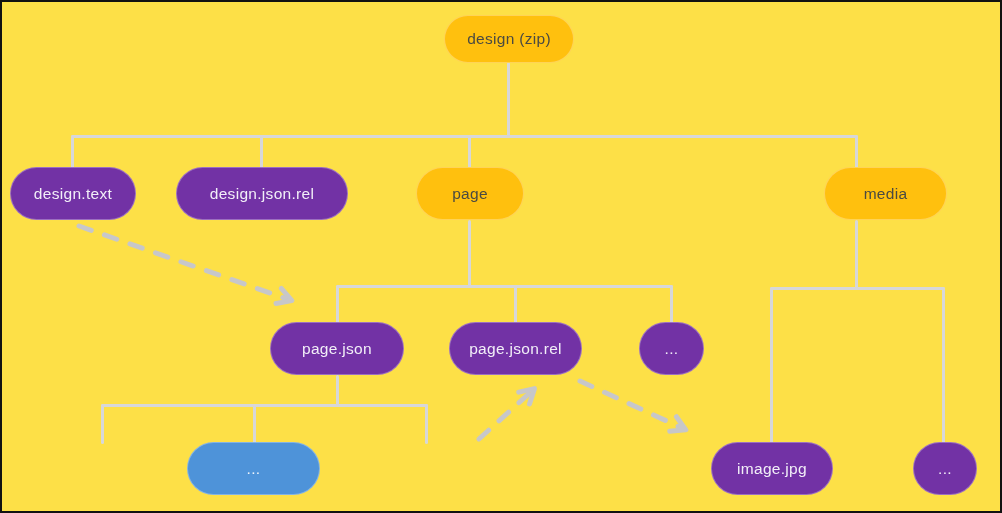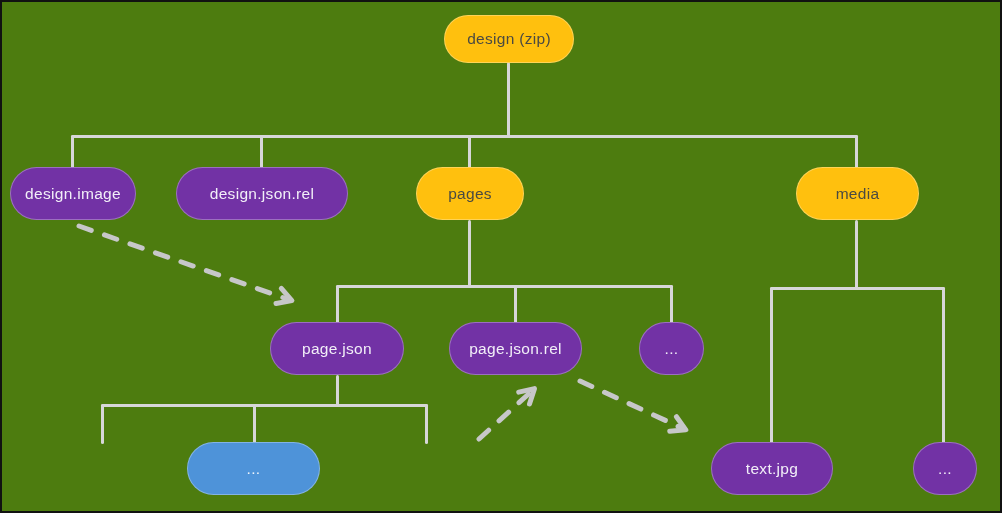--- a/index.html
+++ b/index.html
@@ -7,21 +7,21 @@
     padding: 0;
     background: #ffffff;
     font-family: "Liberation Sans", "DejaVu Sans", sans-serif;
   }
   .frame {
     position: relative;
     width: 1002px;
     height: 513px;
     box-sizing: border-box;
     border: 2px solid #111111;
-    background: #4d7c0f;
+    background: #fde047;
     overflow: hidden;
   }
   
   .line {
     position: absolute;
     background: #d7d7d8;
     border-radius: 2px;
   }
   
   .arrows {
@@ -92,46 +92,46 @@
     <line x1="77" y1="224" x2="288" y2="298" stroke="#c7c7c9" stroke-width="5" stroke-dasharray="13 14" stroke-linecap="round" marker-end="url(#chev)"></line>
     <line x1="477" y1="437" x2="531" y2="388" stroke="#c7c7c9" stroke-width="5" stroke-dasharray="13 14" stroke-linecap="round" marker-end="url(#chev)"></line>
     <line x1="578" y1="379" x2="682" y2="427" stroke="#c7c7c9" stroke-width="5" stroke-dasharray="13 14" stroke-linecap="round" marker-end="url(#chev)"></line>
   </svg>
 
   <div class="node gold" style="left:442px; top:13px;  width:130px; height:48px; border-radius:24px;">
     <span>design (zip)</span>
   </div>
 
   <div class="node purple" style="left:8px;   top:165px; width:126px; height:53px; border-radius:27px;">
-    <span>design.image</span>
+    <span>design.text</span>
   </div>
   <div class="node purple" style="left:174px; top:165px; width:172px; height:53px; border-radius:27px;text-align:center;">
     <span>design.json.rel</span>
   </div>
   <div class="node gold" style="left:414px; top:165px; width:108px; height:53px; border-radius:27px;">
-    <span>pages</span>
+    <span>page</span>
   </div>
-  <div class="node gold" style="left:794px; top:165px; width:123px; height:53px; border-radius:27px;">
+  <div class="node gold" style="left:822px; top:165px; width:123px; height:53px; border-radius:27px;">
     <span>media</span>
   </div>
 
   <div class="node purple" style="left:268px; top:320px; width:134px; height:53px; border-radius:27px;">
     <span>page.json</span>
   </div>
   <div class="node purple" style="left:447px; top:320px; width:133px; height:53px; border-radius:27px;">
     <span>page.json.rel</span>
   </div>
   <div class="node purple" style="left:637px; top:320px; width:65px;  height:53px; border-radius:27px;">
     <span>...</span>
   </div>
 
   <div class="node blue" style="left:185px; top:440px; width:133px; height:53px; border-radius:27px;">
     <span>...</span>
   </div>
 
   <div class="node purple" style="left:709px; top:440px; width:122px; height:53px; border-radius:27px;">
-    <span>text.jpg</span>
+    <span>image.jpg</span>
   </div>
   <div class="node purple" style="left:911px; top:440px; width:64px;  height:53px; border-radius:27px;">
     <span>...</span>
   </div>
 
 </div>
 
 </body></html>

